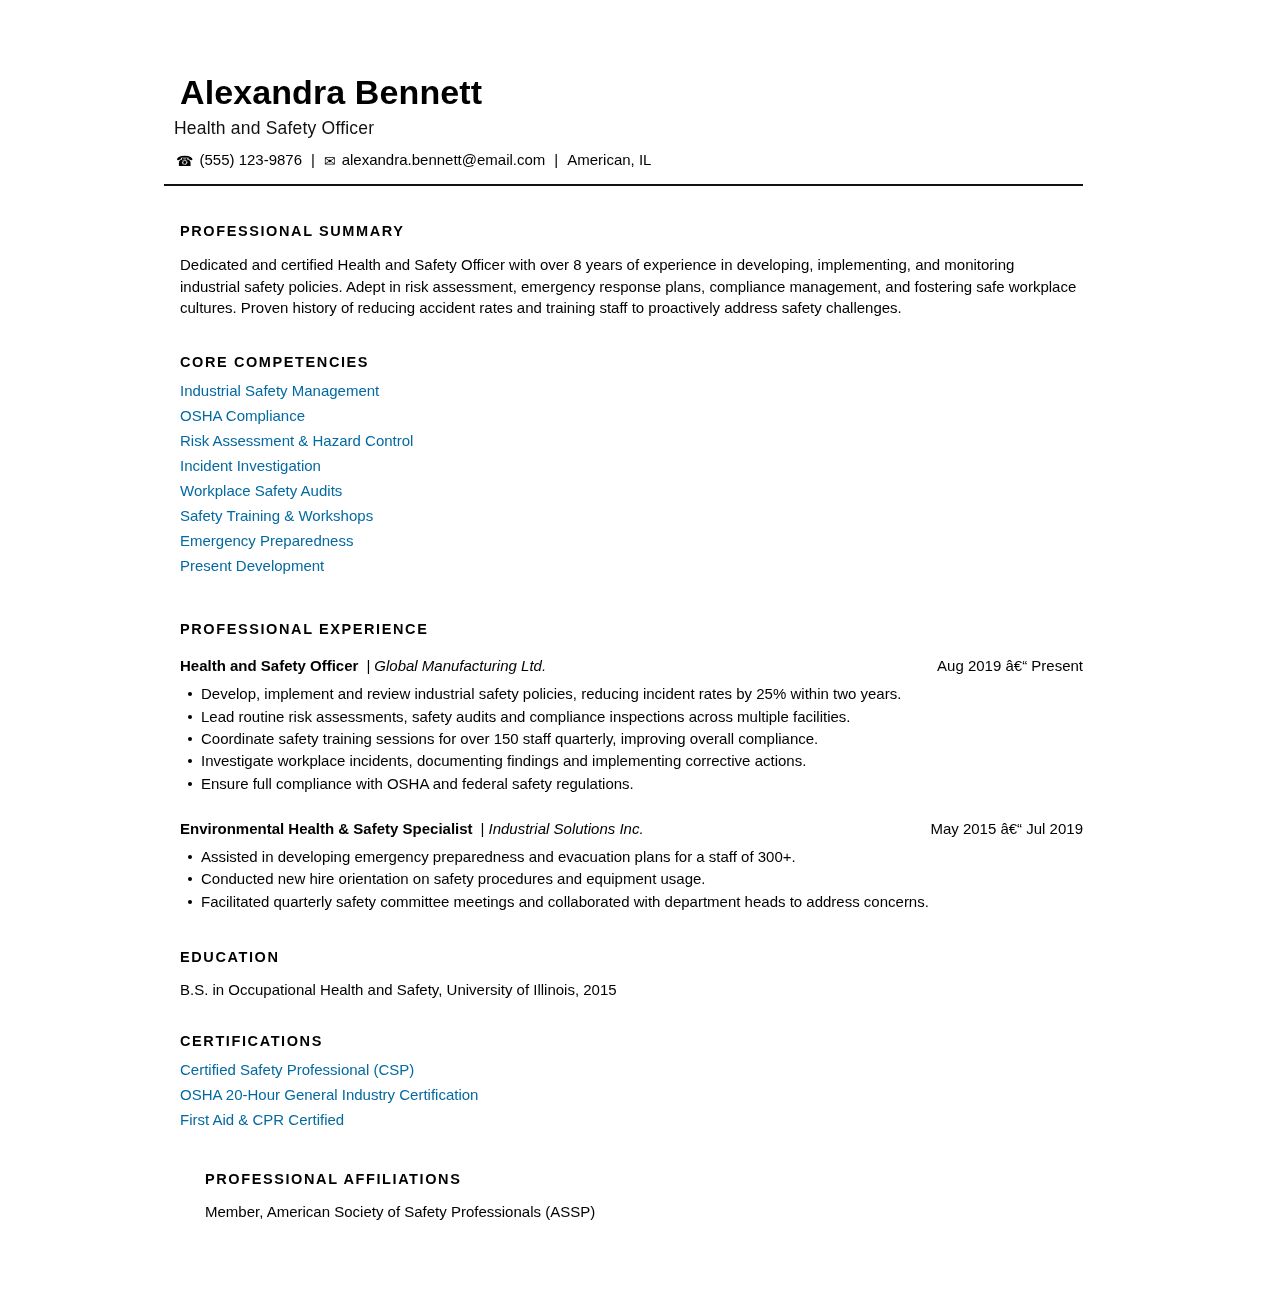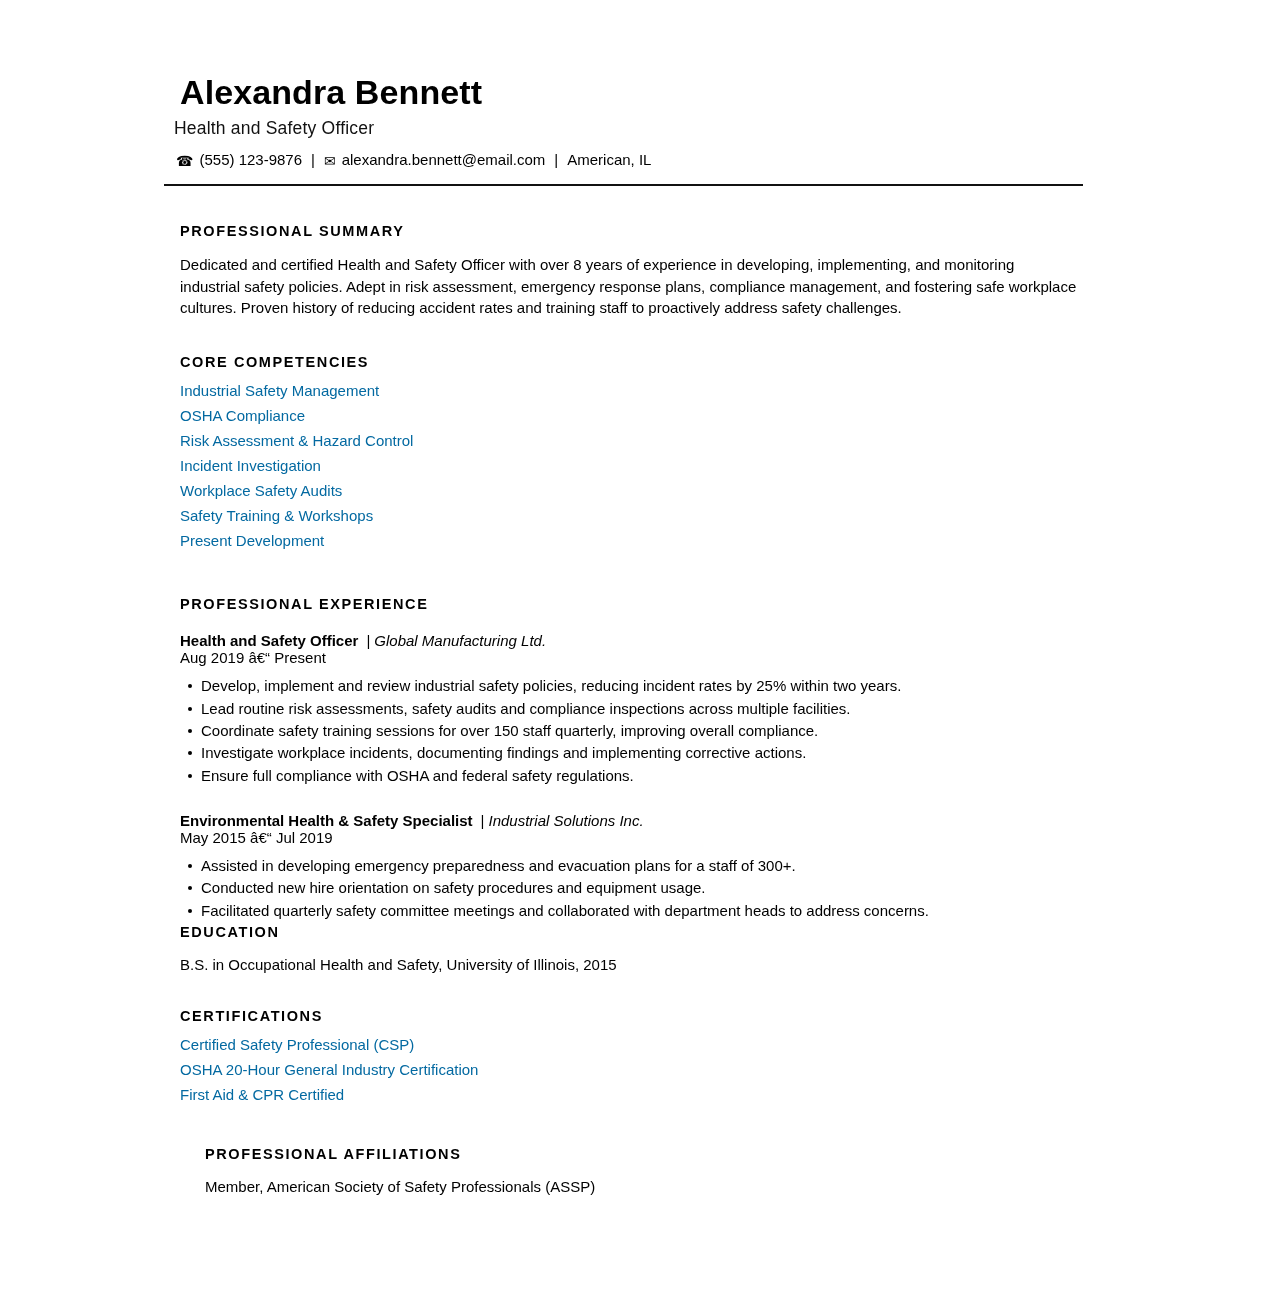--- a/index.html
+++ b/index.html
@@ -84,21 +84,21 @@
     font-size: 14.5px;
     font-weight: bold;
     letter-spacing: 1.6px;
     text-transform: uppercase;
     color: #000000;
     margin: 0;
   }
   .sec-summary { margin-top: 37px; }
   .sec-competencies { margin-top: 36px; }
   .sec-experience { margin-top: 38px; }
-  .sec-education { }
+  .sec-education { margin-top: 34px; }
   .sec-certifications { margin-top: 34px; }
   .sec-affiliations { margin-top: 34px; margin-left: 41px; }
 
   .summary-text {
     margin: 15px 0 0 0;
     font-size: 15px;
     line-height: 1.43;
     color: #000000;
     width: 898px;
     text-align: left;
@@ -121,21 +121,20 @@
     margin-top: 20px;
   }
   .job + .job {
     margin-top: 23px;
   }
   .job-head {
     display: flex;
     align-items: baseline;
     justify-content: space-between;
     width: 903px;
-    flex-direction: column;
   }
   .job-left {
     font-size: 15px;
     color: #000000;
     white-space: nowrap;
   }
   .job-title {
     font-weight: bold;
   }
   .job-pipe {
@@ -207,20 +206,21 @@
 
     <div class="section sec-competencies">
       <h2 class="section-title">CORE COMPETENCIES</h2>
       <ul class="plain-list">
         <li>Industrial Safety Management</li>
         <li>OSHA Compliance</li>
         <li>Risk Assessment &amp; Hazard Control</li>
         <li>Incident Investigation</li>
         <li>Workplace Safety Audits</li>
         <li>Safety Training &amp; Workshops</li>
+        <li>Emergency Preparedness</li>
         <li>Present Development</li>
       </ul>
     </div>
 
     <div class="section sec-experience">
       <h2 class="section-title">PROFESSIONAL EXPERIENCE</h2>
 
       <div class="job">
         <div class="job-head">
           <div class="job-left"><span class="job-title">Health and Safety Officer</span><span class="job-pipe">|</span><span class="job-company">Global Manufacturing Ltd.</span></div>

